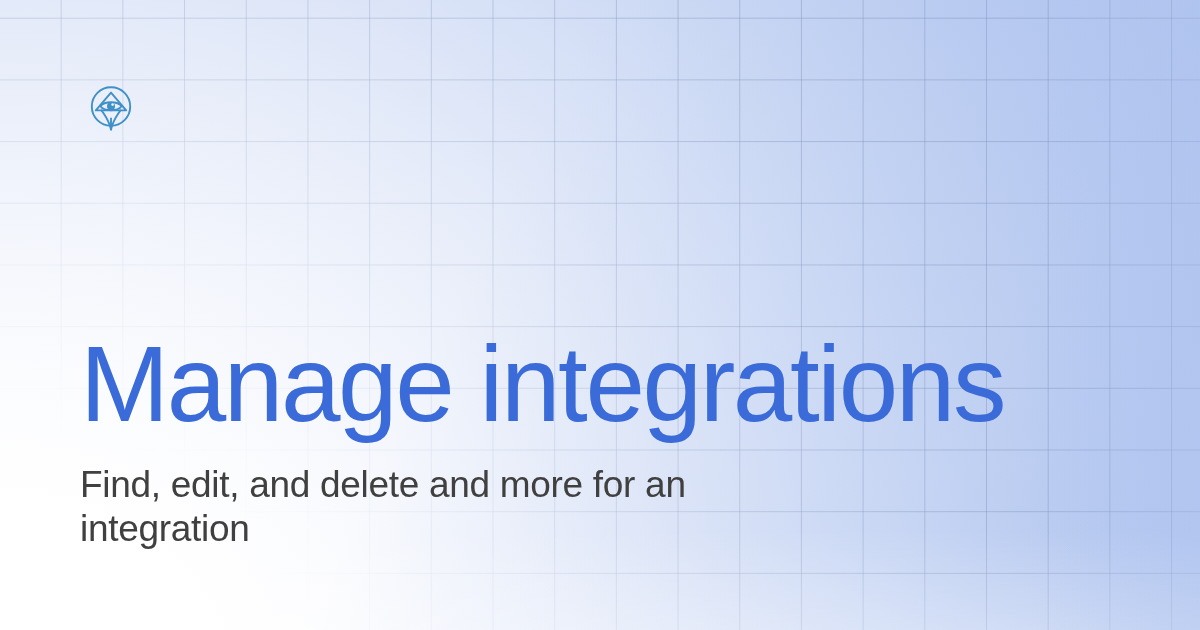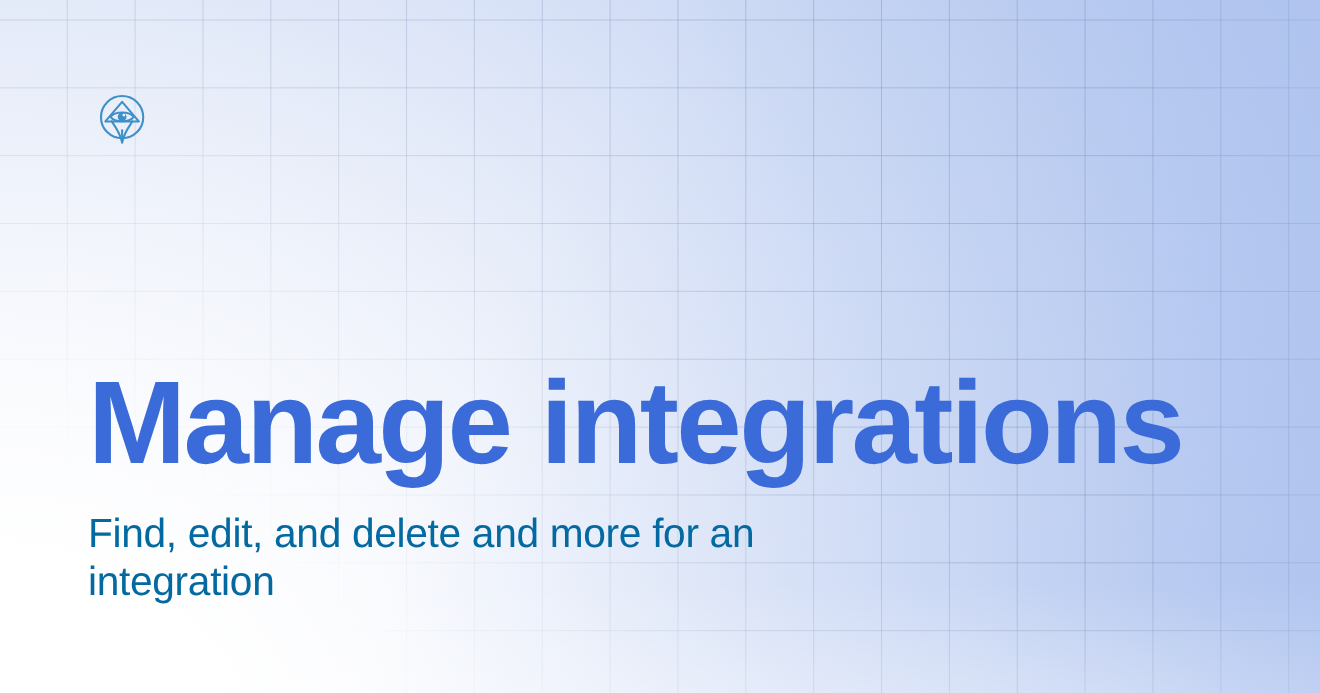--- a/index.html
+++ b/index.html
@@ -95,36 +95,36 @@
     position: absolute;
     left: 80px;
     top: 330px;
     width: 1060px;
   }
 
   .page-title {
     margin: 0;
     font-family: "Liberation Sans", sans-serif;
     font-size: 107px;
-    font-weight: 700;
+    font-weight: 400;
     line-height: 1.02;
     letter-spacing: -2.4px;
     color: #3a6bd8;
     white-space: nowrap;
   }
 
   .page-subtitle {
     margin: 0;
     margin-top: 24px;
     font-family: "Liberation Sans", sans-serif;
     font-size: 37px;
     font-weight: 400;
     line-height: 1.18;
     letter-spacing: -0.3px;
-    color: #0369a1;
+    color: #404040;
     max-width: 660px;
   }
 </style>
 </head>
 <body>
 
 <div class="canvas">
 
   <div class="bg-gradient"></div>
   <div class="bg-gradient-topright"></div>

